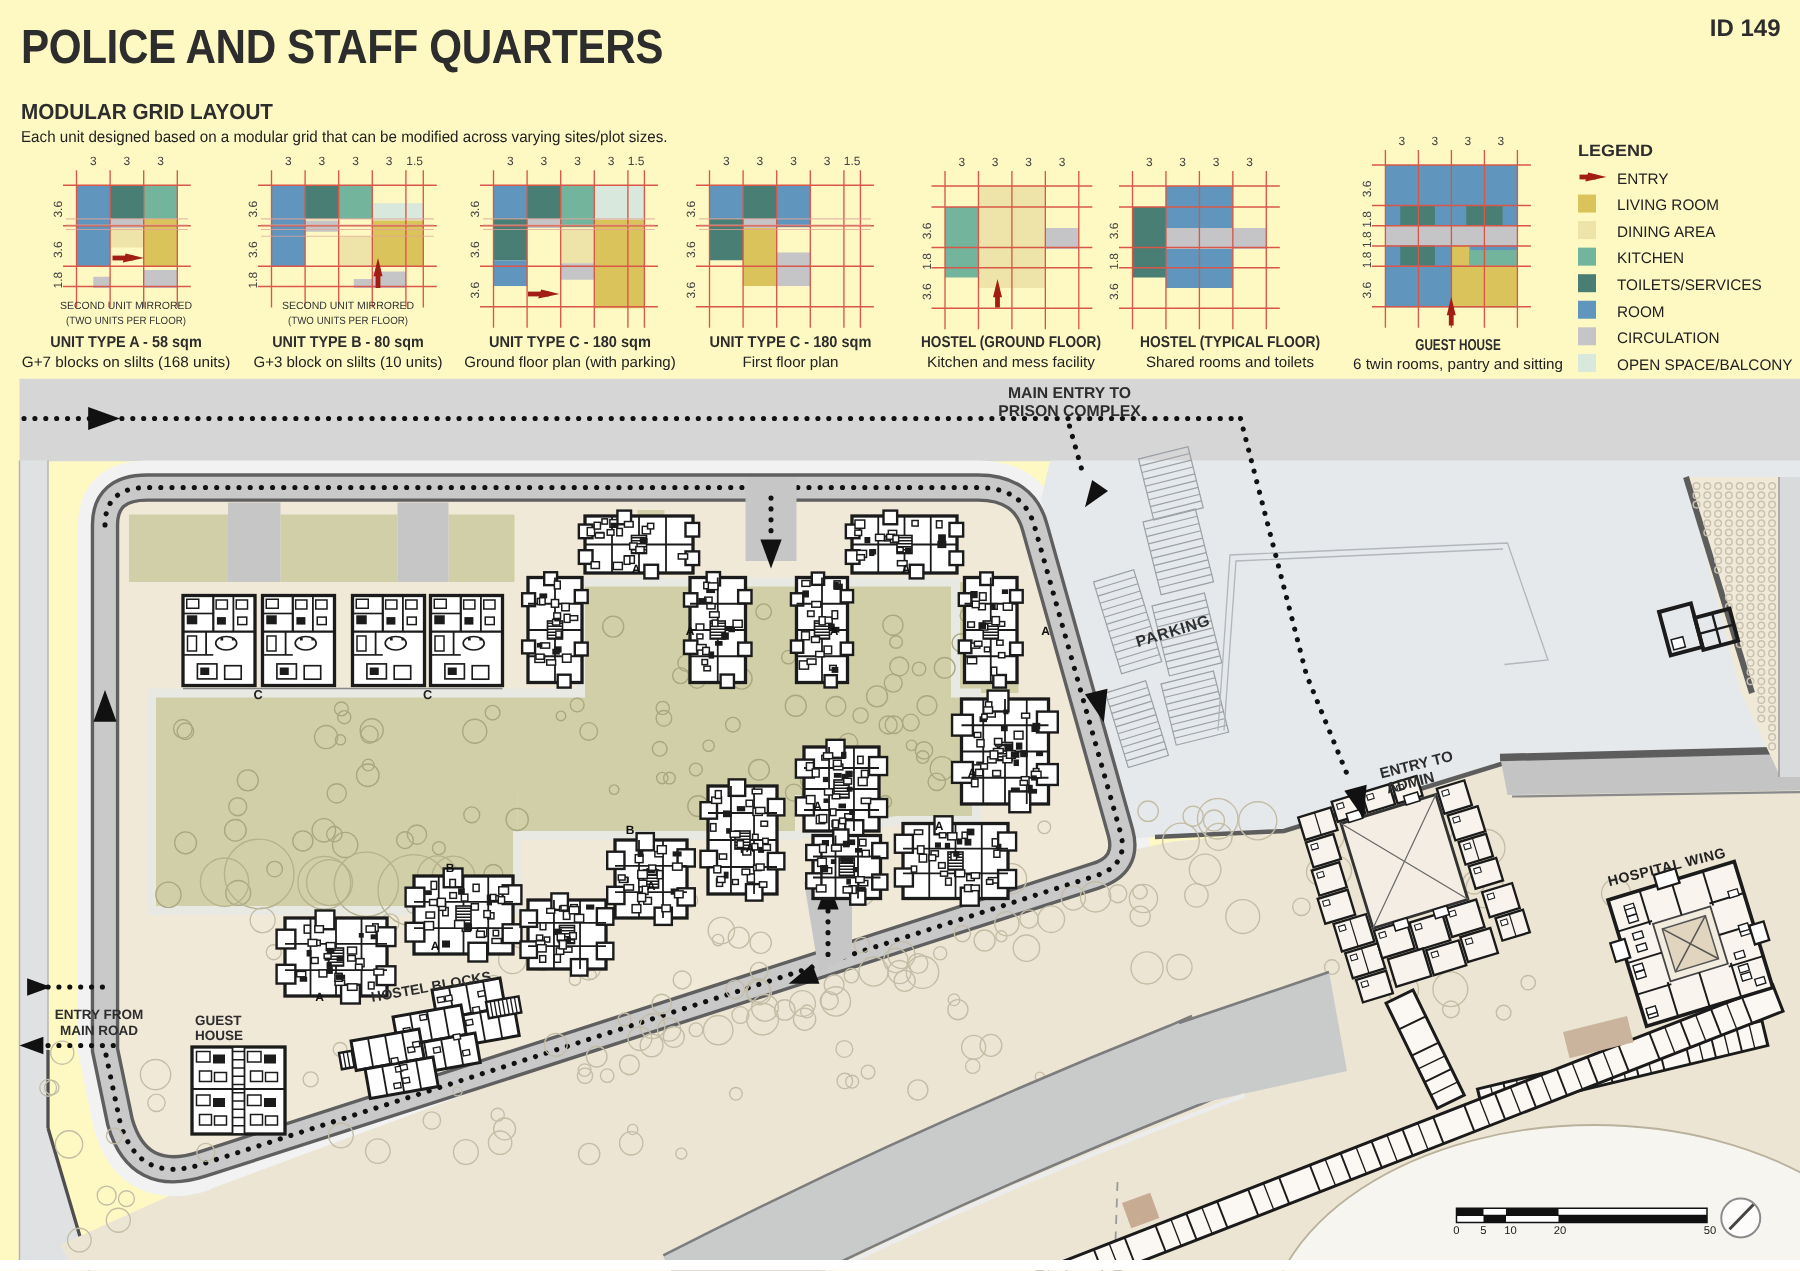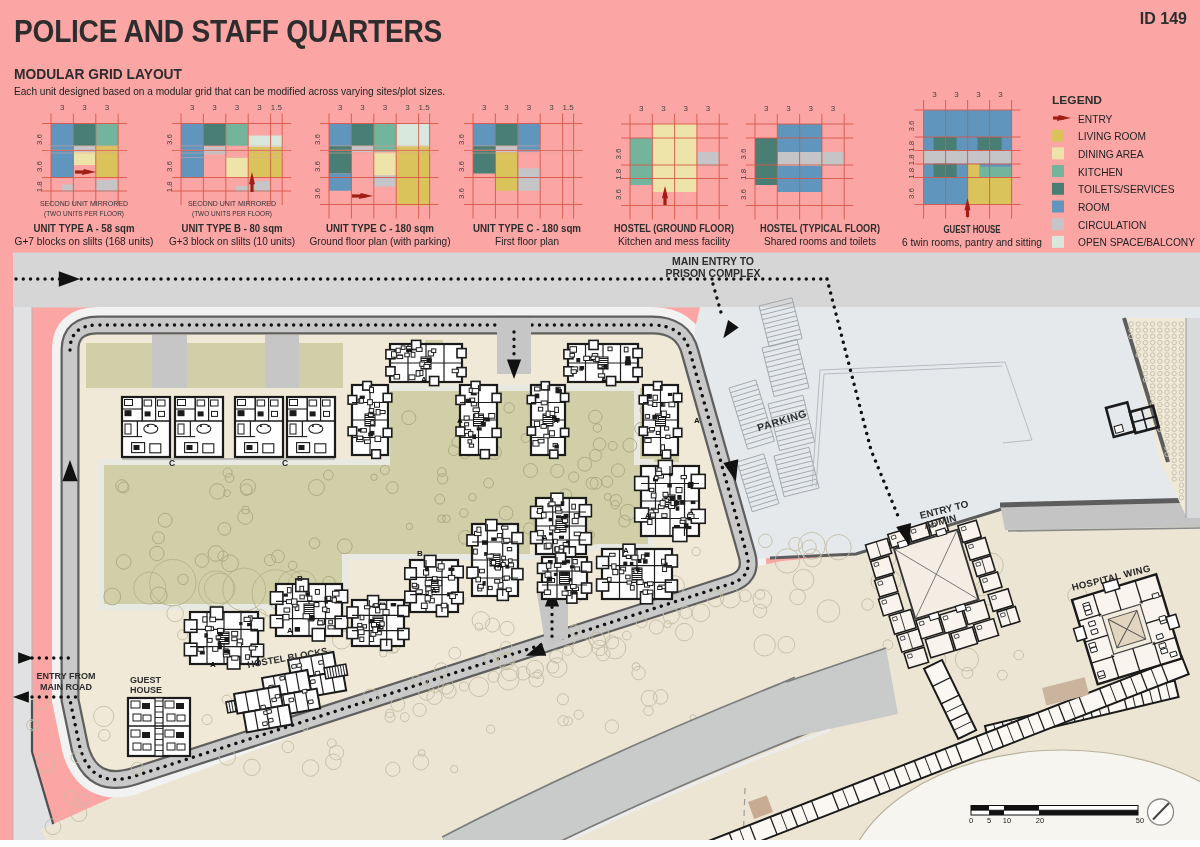--- a/index.html
+++ b/index.html
@@ -1,14 +1,14 @@
 <!DOCTYPE html>
 <html><head><meta charset="utf-8"><style>
 html,body{margin:0;padding:0;background:#fff;}
-#page{position:relative;width:1200px;height:847px;background:#fca5a5;overflow:hidden;}
+#page{position:relative;width:1200px;height:847px;background:#fef9c3;overflow:hidden;}
 </style></head><body>
 <div id="page">
 <svg width="1200" height="847" viewBox="0 0 1200 847">
 
 <text x="14" y="42" font-family="&quot;Liberation Sans&quot;, sans-serif" font-size="32" font-weight="bold" text-anchor="start" fill="#2d2d2d" letter-spacing="-0.3" textLength="428" lengthAdjust="spacingAndGlyphs">POLICE AND STAFF QUARTERS</text>
 
 <text x="1187" y="24" font-family="&quot;Liberation Sans&quot;, sans-serif" font-size="16" font-weight="bold" text-anchor="end" fill="#2d2d2d">ID 149</text>
 
 <text x="14" y="79" font-family="&quot;Liberation Sans&quot;, sans-serif" font-size="14.5" font-weight="bold" text-anchor="start" fill="#2d2d2d" textLength="168" lengthAdjust="spacingAndGlyphs">MODULAR GRID LAYOUT</text>
 

